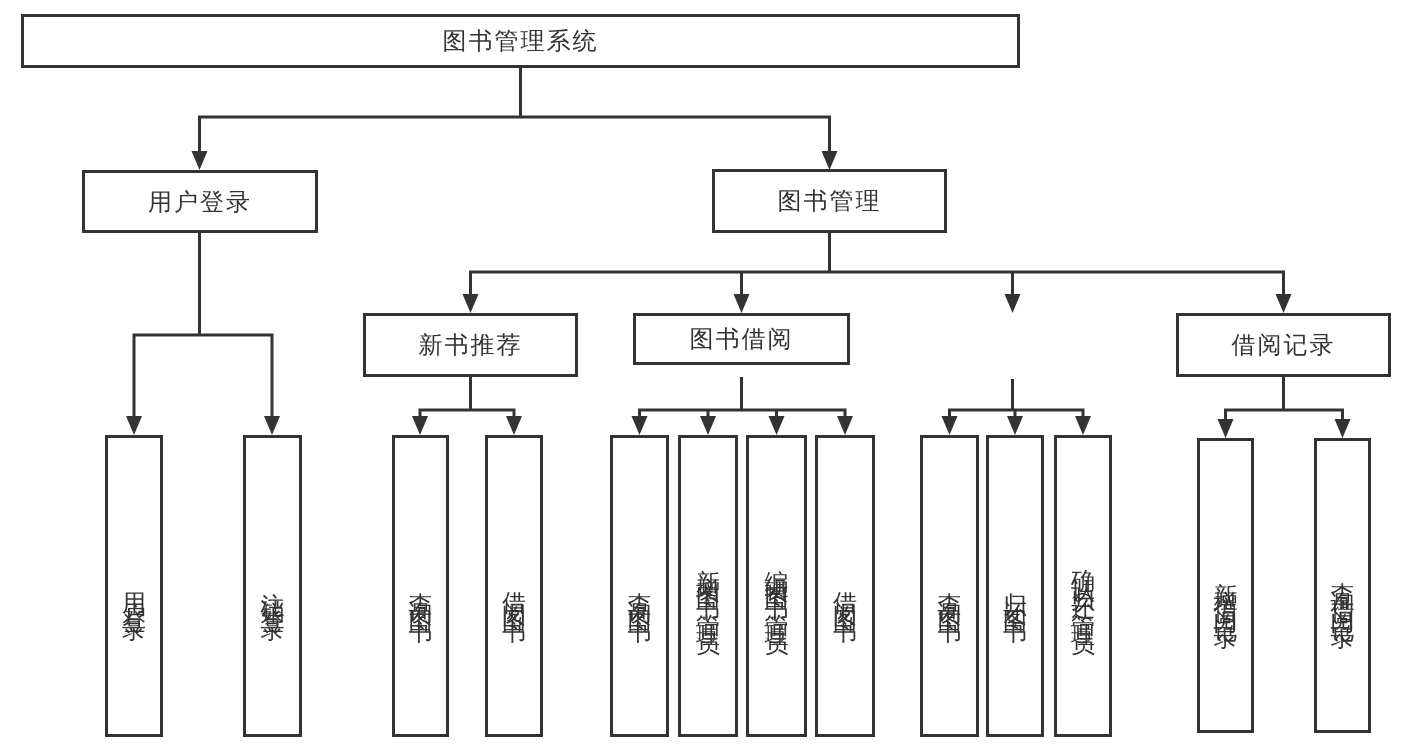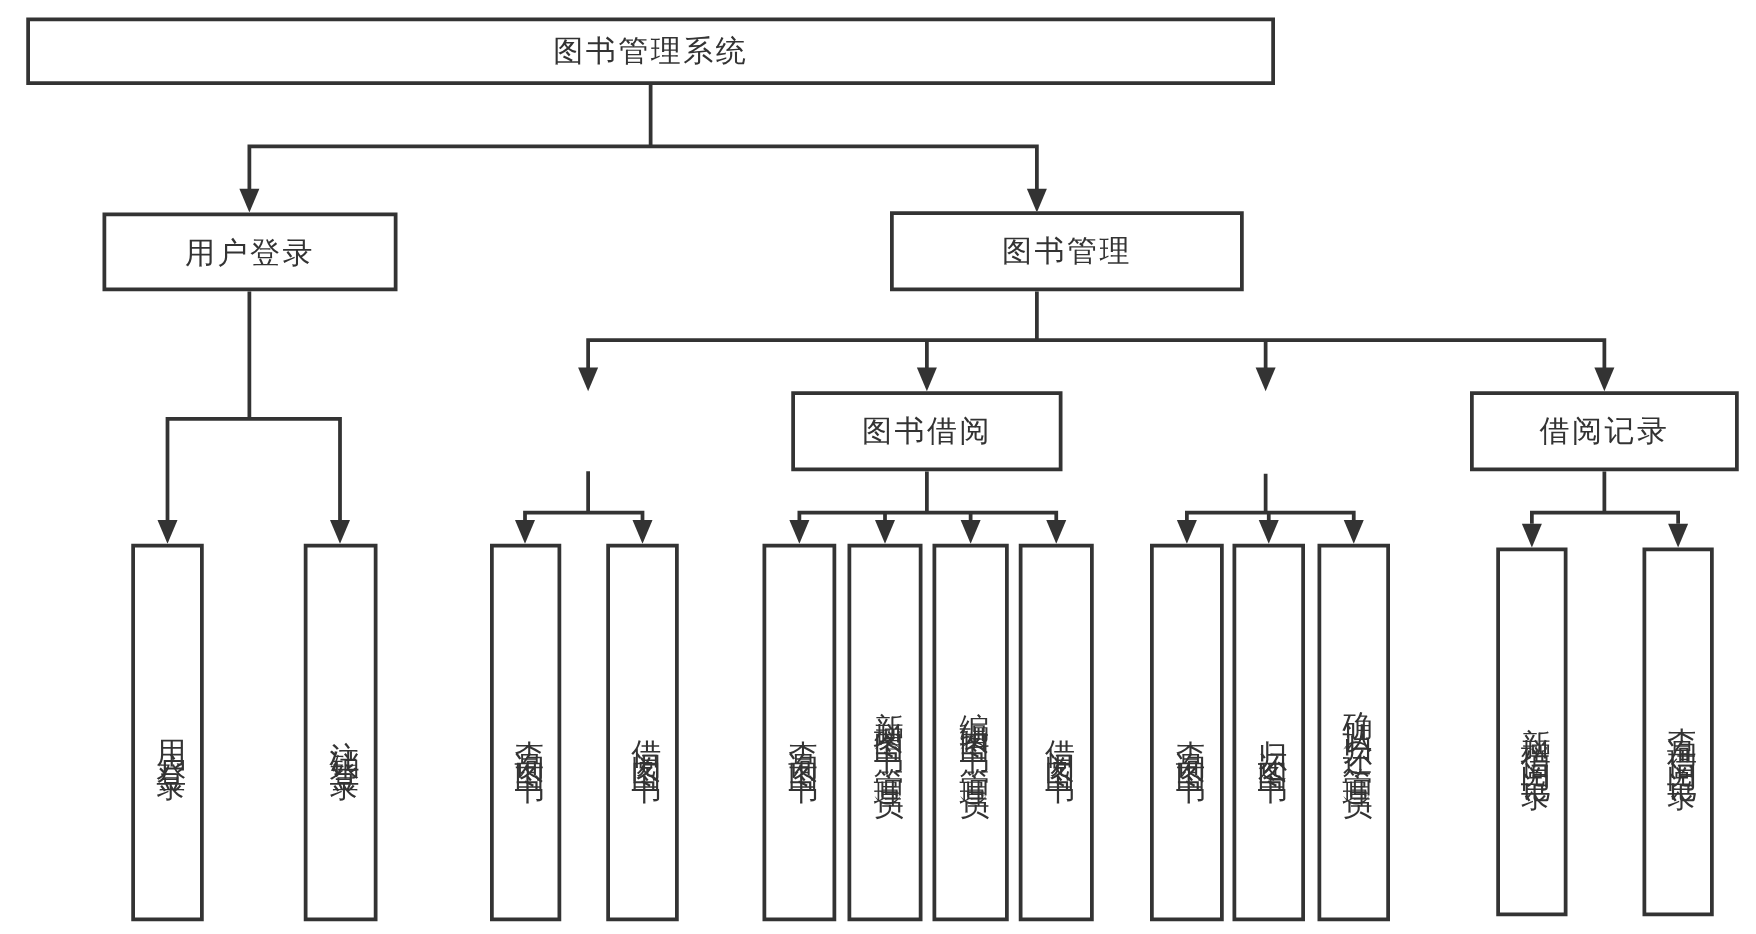--- a/index.html
+++ b/index.html
@@ -1,21 +1,21 @@
 <!DOCTYPE html>
 <html><head>
 <meta charset="utf-8">
 <style>
   html, body { margin: 0; padding: 0; background: #ffffff; }
   .canvas {
     position: relative;
     width: 1405px;
     height: 747px;
     background: #ffffff;
-    font-family: Liberation Mono, monospace;
+    font-family: Liberation Sans, sans-serif;
     overflow: hidden;
   }
   .connector-layer {
     position: absolute;
     left: 0; top: 0;
     pointer-events: none;
   }
   .box {
     position: absolute;
     box-sizing: border-box;
@@ -114,25 +114,28 @@
     </g>
   </svg>
 
   <div class="box" style="left:21px; top:14px; width:999px; height:54px">
     <span class="h-label">图书管理系统</span>
   </div>
 
   <div class="box" style="left:82px; top:170px; width:236px; height:63px">
     <span class="h-label">用户登录</span>
   </div>
-  <div class="box" style="left:712px; top:169px; width:283px; height:64px">
+  <div class="box" style="left:712px; top:169px; width:235px; height:64px">
     <span class="h-label">图书管理</span>
   </div>
 
-  <div class="box" style="left:633px; top:313px; width:217px; height:64px">
+  <div class="box" style="left:363px; top:313px; width:215px; height:64px">
+    <span class="h-label">新书推荐</span>
+  </div>
+  <div class="box" style="left:633px; top:313px; width:217px; height:52px">
     <span class="h-label">图书借阅</span>
   </div>
   <div class="box" style="left:1176px; top:313px; width:215px; height:64px">
     <span class="h-label">借阅记录</span>
   </div>
 
   <div class="box leaf" style="left:105px; top:435px; width:58px; height:302px">
     <span class="v-label">用户登录</span>
   </div>
   <div class="box leaf" style="left:243px; top:435px; width:59px; height:302px">

